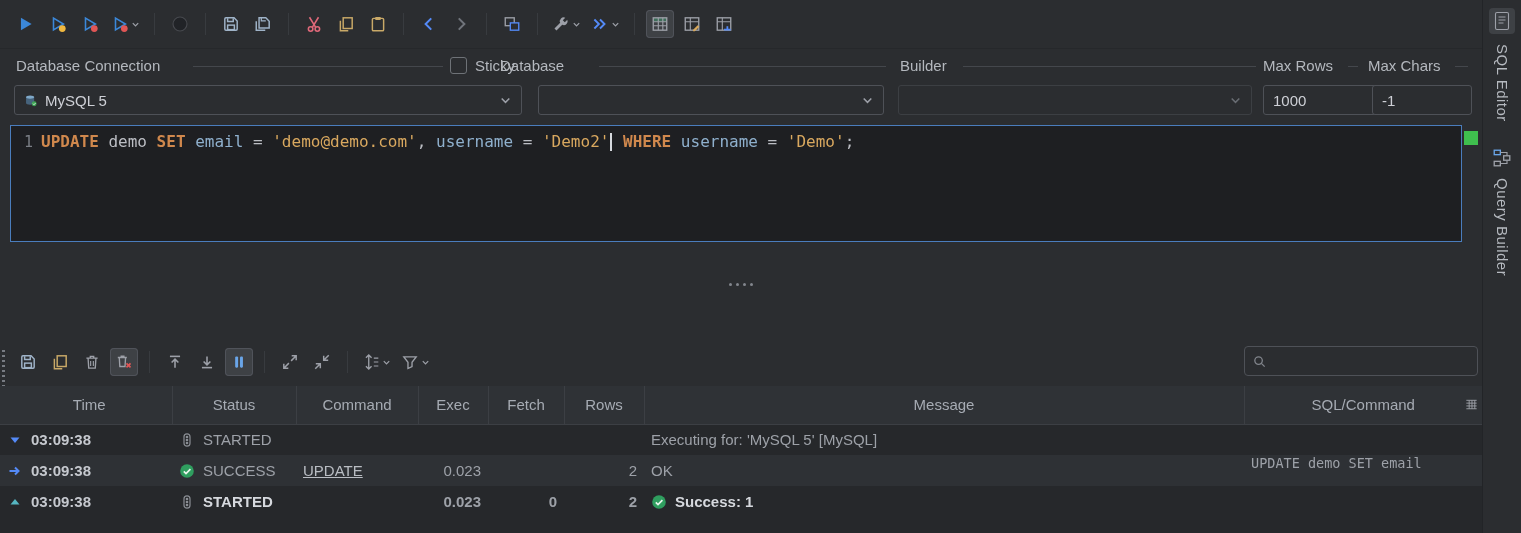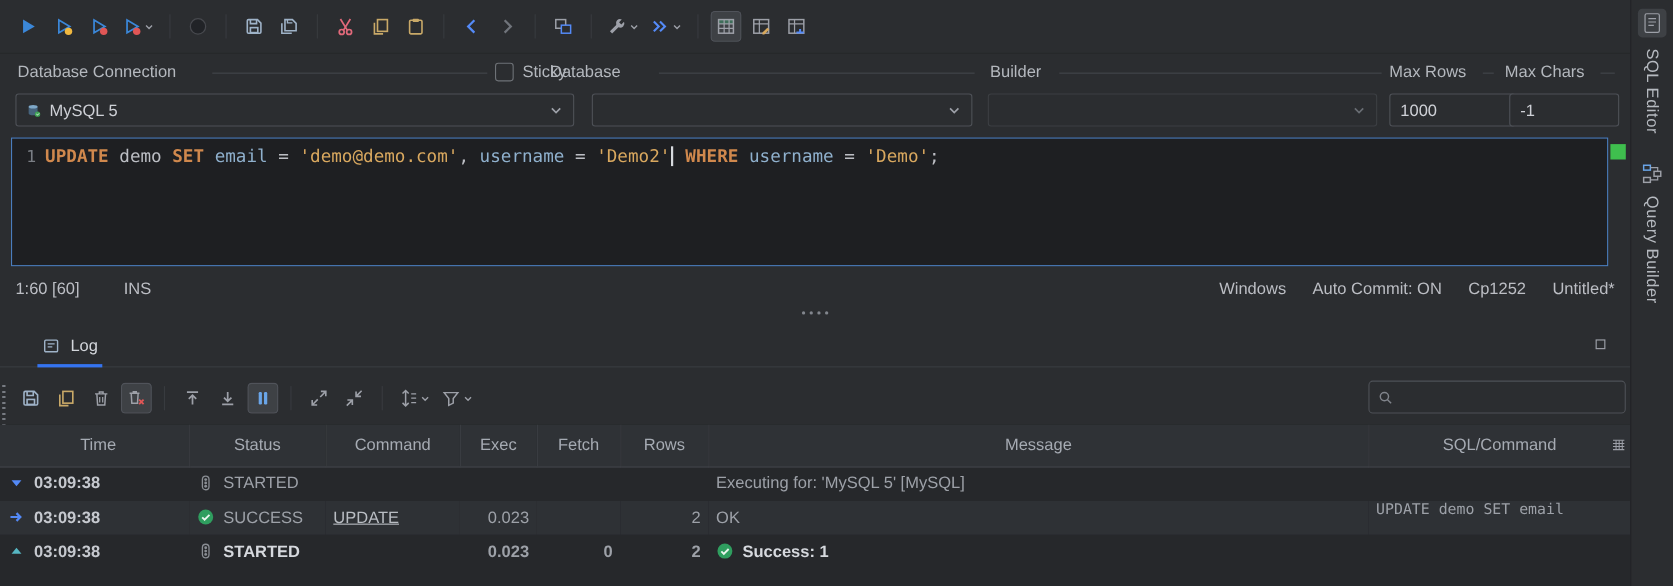--- a/index.html
+++ b/index.html
@@ -81,21 +81,21 @@
 
   
   .log-table{position:absolute;left:0;top:386px;width:100%;height:147px;background:#26282b;overflow:hidden}
   .log-table table{width:100%;border-collapse:collapse;table-layout:fixed}
   .log-table th{height:38px;background:#2f3236;color:#a6abb3;font-weight:400;text-align:center;padding:0 7px;
                 border-right:1px solid #3c3f44;border-bottom:1px solid #3c3f44;position:relative;white-space:nowrap}
   .log-table th:first-child{padding-left:14px}
   .log-table th:last-child{border-right:none}
   .log-table td{height:31px;padding:0 7px;color:#9da1a8;overflow:hidden;white-space:nowrap}
   tr.hl{background:#2e3135}
-  .cellflex{display:flex;align-items:flex-start;gap:8px}
+  .cellflex{display:flex;align-items:center;gap:8px}
   .cellflex svg{width:16px;height:16px;flex:0 0 auto}
   .c-time{padding-left:14px}
   .t-time{color:#c6c9cf;font-weight:bold}
   .c-num{text-align:right;padding-right:12px}
   .strong{color:#d6d9de;font-weight:bold}
   .cmdlink{text-decoration:underline;color:#b9bdc3}
   .c-sql{font-family:"DejaVu Sans Mono","Liberation Mono",monospace;font-size:13.5px;color:#a9aeb7;
          vertical-align:top;padding-top:4px}
   .colsetup{position:absolute;right:3px;top:50%;transform:translateY(-50%)}
   .colsetup svg{width:15px;height:15px}
@@ -291,54 +291,28 @@
   </div>
 
   <div class="editor">
     <div class="code-line">
       <span class="gutter">1</span>
       <span class="code"><span class="tok-kw">UPDATE</span><span class="tok-pl"> </span><span class="tok-id">demo</span><span class="tok-pl"> </span><span class="tok-kw">SET</span><span class="tok-pl"> </span><span class="tok-col">email</span><span class="tok-pl"> = </span><span class="tok-str">'demo@demo.com'</span><span class="tok-pl">, </span><span class="tok-col">username</span><span class="tok-pl"> = </span><span class="tok-str">'Demo2'</span><span class="caret"></span><span class="tok-pl"> </span><span class="tok-kw">WHERE</span><span class="tok-pl"> </span><span class="tok-col">username</span><span class="tok-pl"> = </span><span class="tok-str">'Demo'</span><span class="tok-pl">;</span></span>
     </div>
   </div>
   <div class="ok-stripe"></div>
 
-  <div class="editor-status">
-    <span>1:60 [60]</span>
-    <span class="es-ins">INS</span>
-    <span class="es-right">
-        <span>Windows</span>
-        <span>Auto Commit: ON</span>
-        <span>Cp1252</span>
-        <span>Untitled*</span>
-      </span>
-  </div>
 
   <div class="splitter">
       <i></i>
       <i></i>
       <i></i>
       <i></i>
     </div>
 
-  <div class="log-tabbar">
-    <div class="log-tab">
-      <span class="icon">
-          <svg viewBox="0 0 16 16">
-            <rect x="2.5" y="3" width="11" height="10" rx="1" fill="none" stroke="#9fb3c8" stroke-width="1.2"></rect>
-            <path d="M5 6.2h6M5 8.7h4" stroke="#9fb3c8" stroke-width="1.1"></path>
-          </svg>
-        </span>
-      <span>Log</span>
-    </div>
-    <span class="icon maximize-btn">
-        <svg viewBox="0 0 16 16">
-          <rect x="3.5" y="3.5" width="9" height="9" fill="none" stroke="#9da0a8" stroke-width="1.2"></rect>
-        </svg>
-      </span>
-  </div>
 
   <div class="log-toolbar">
       <span class="tbtn">
         <svg viewBox="0 0 16 16">
           <path d="M2.5 3.5a1 1 0 011-1h7.2l2.8 2.8v7.2a1 1 0 01-1 1h-9a1 1 0 01-1-1z" fill="none" stroke="#9fb3c8" stroke-width="1.3"></path>
           <path d="M5 2.8v3h5v-3" fill="none" stroke="#9fb3c8" stroke-width="1.3"></path>
           <rect x="5" y="9" width="6" height="4" fill="none" stroke="#9fb3c8" stroke-width="1.3"></rect>
         </svg>
       </span>
       <span class="tbtn">

